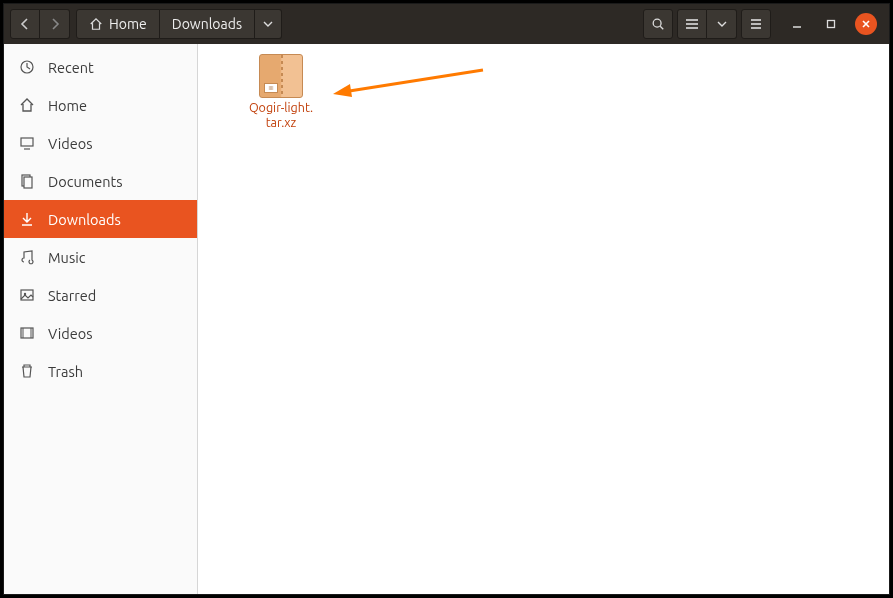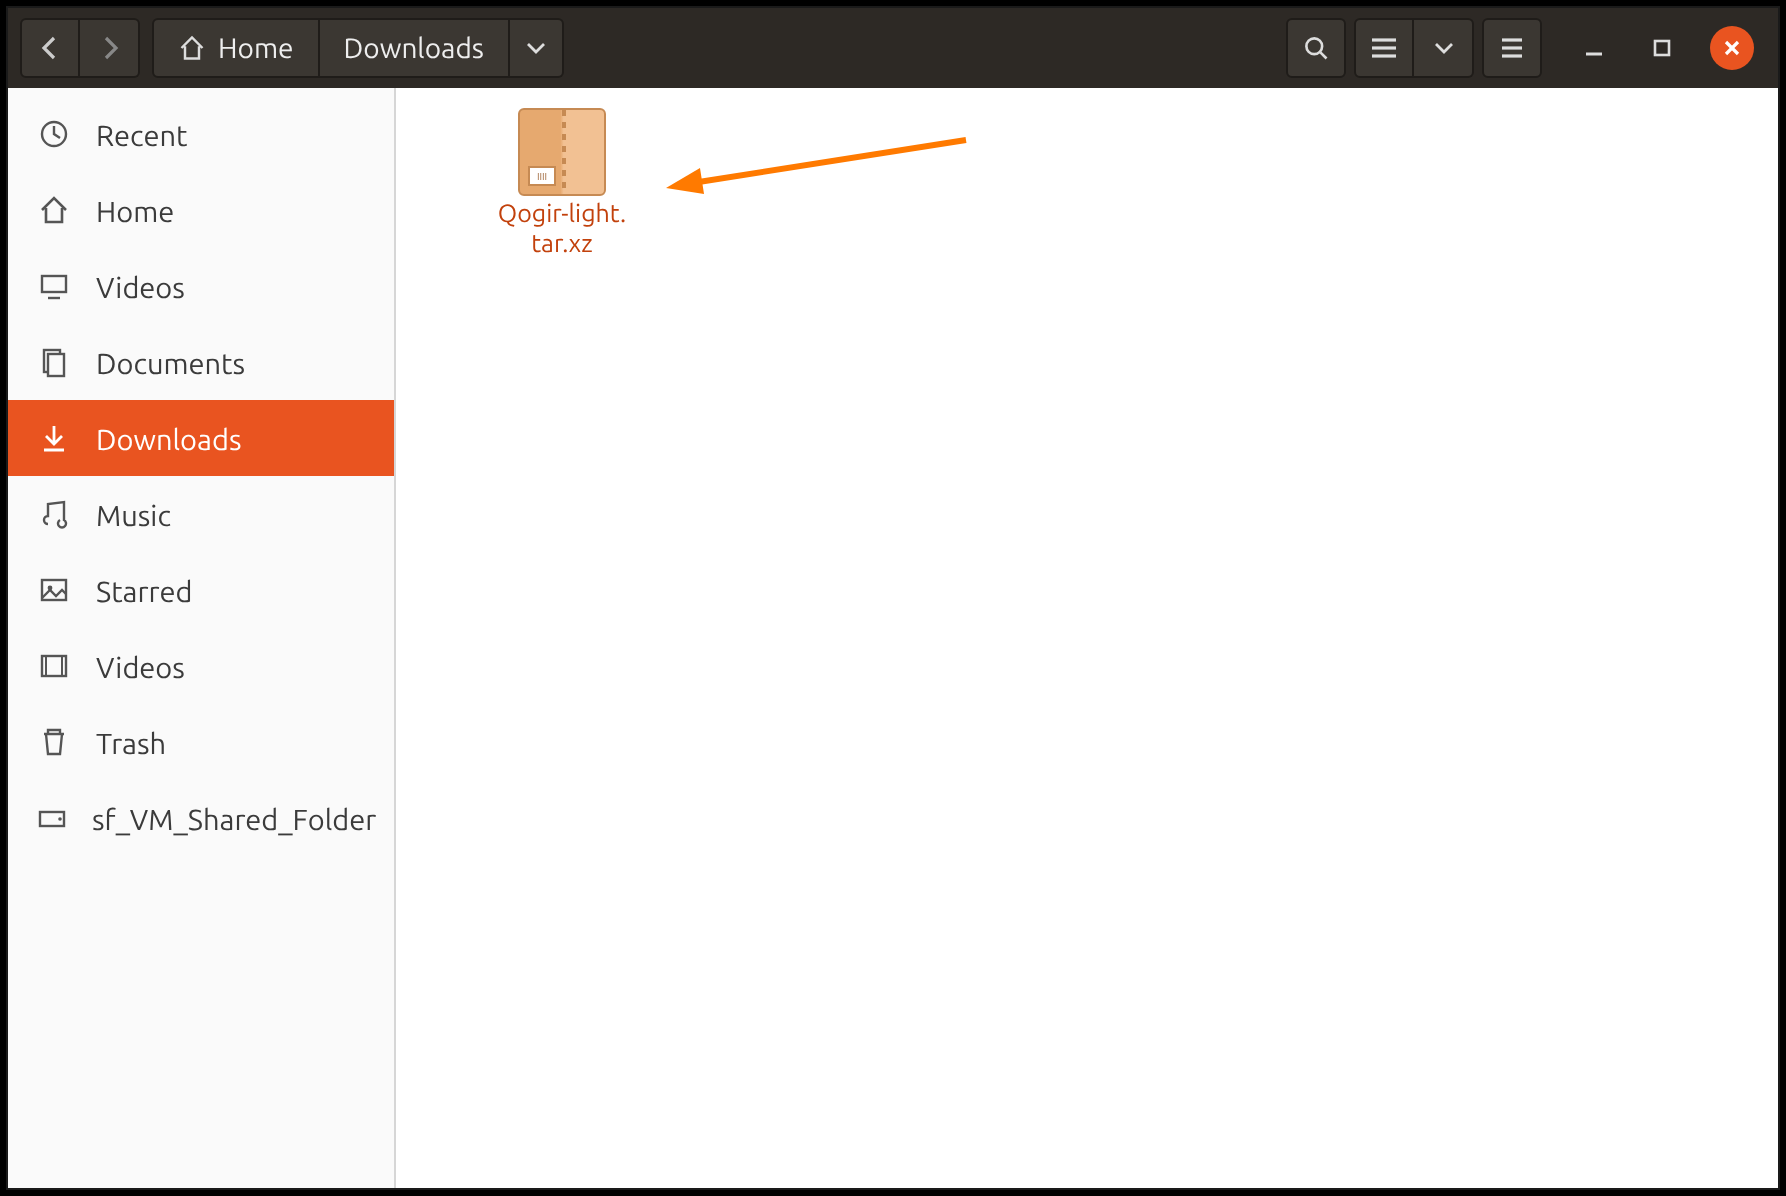--- a/index.html
+++ b/index.html
@@ -264,34 +264,20 @@
 
       <div class="sb-item">
         <span class="icon">
           <svg width="16" height="16" viewBox="0 0 16 16">
               <path d="M3 4 H13 M5 4 V2 H11 V4 M4 4 L5 14 H11 L12 4" stroke="#555" stroke-width="1.2" fill="none"></path>
             </svg>
         </span>
         <span>Trash</span>
       </div>
 
-      <div class="sb-item">
-        <span class="icon">
-          <svg width="16" height="16" viewBox="0 0 16 16">
-              <rect x="2" y="5" width="12" height="7" stroke="#555" stroke-width="1.2" fill="none"></rect>
-              <circle cx="12" cy="8.5" r="0.9" fill="#555"></circle>
-            </svg>
-        </span>
-        <span>sf_VM_Shared_Folder</span>
-        <span class="sb-eject">
-          <svg width="10" height="10" viewBox="0 0 10 10">
-              <path d="M5 1 L9 6 H1 Z M1 8 H9" stroke="#555" stroke-width="1.1" fill="none"></path>
-            </svg>
-        </span>
-      </div>
 
       <div style="height:8px"></div>
 
 
     </div>
 
     <div class="content">
 
       <div class="file">
         <div class="file-icon">

